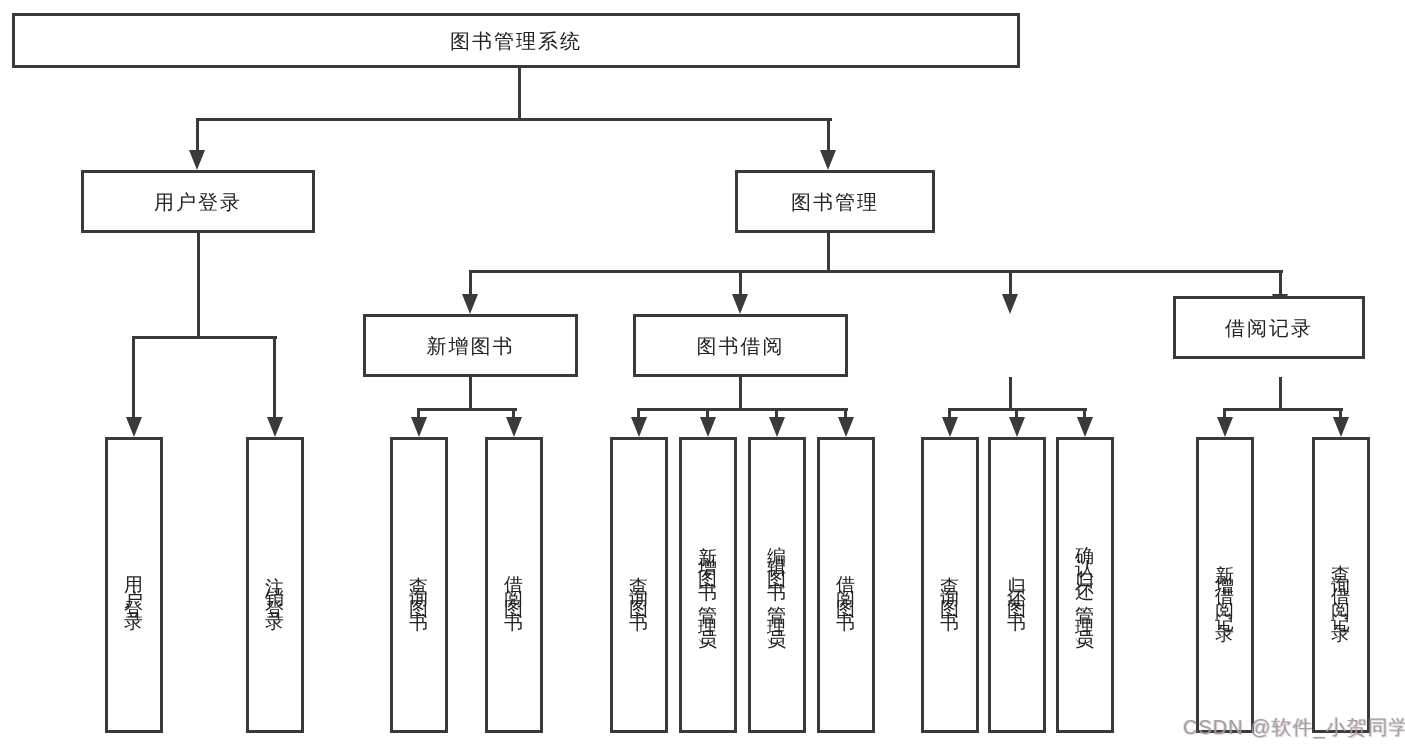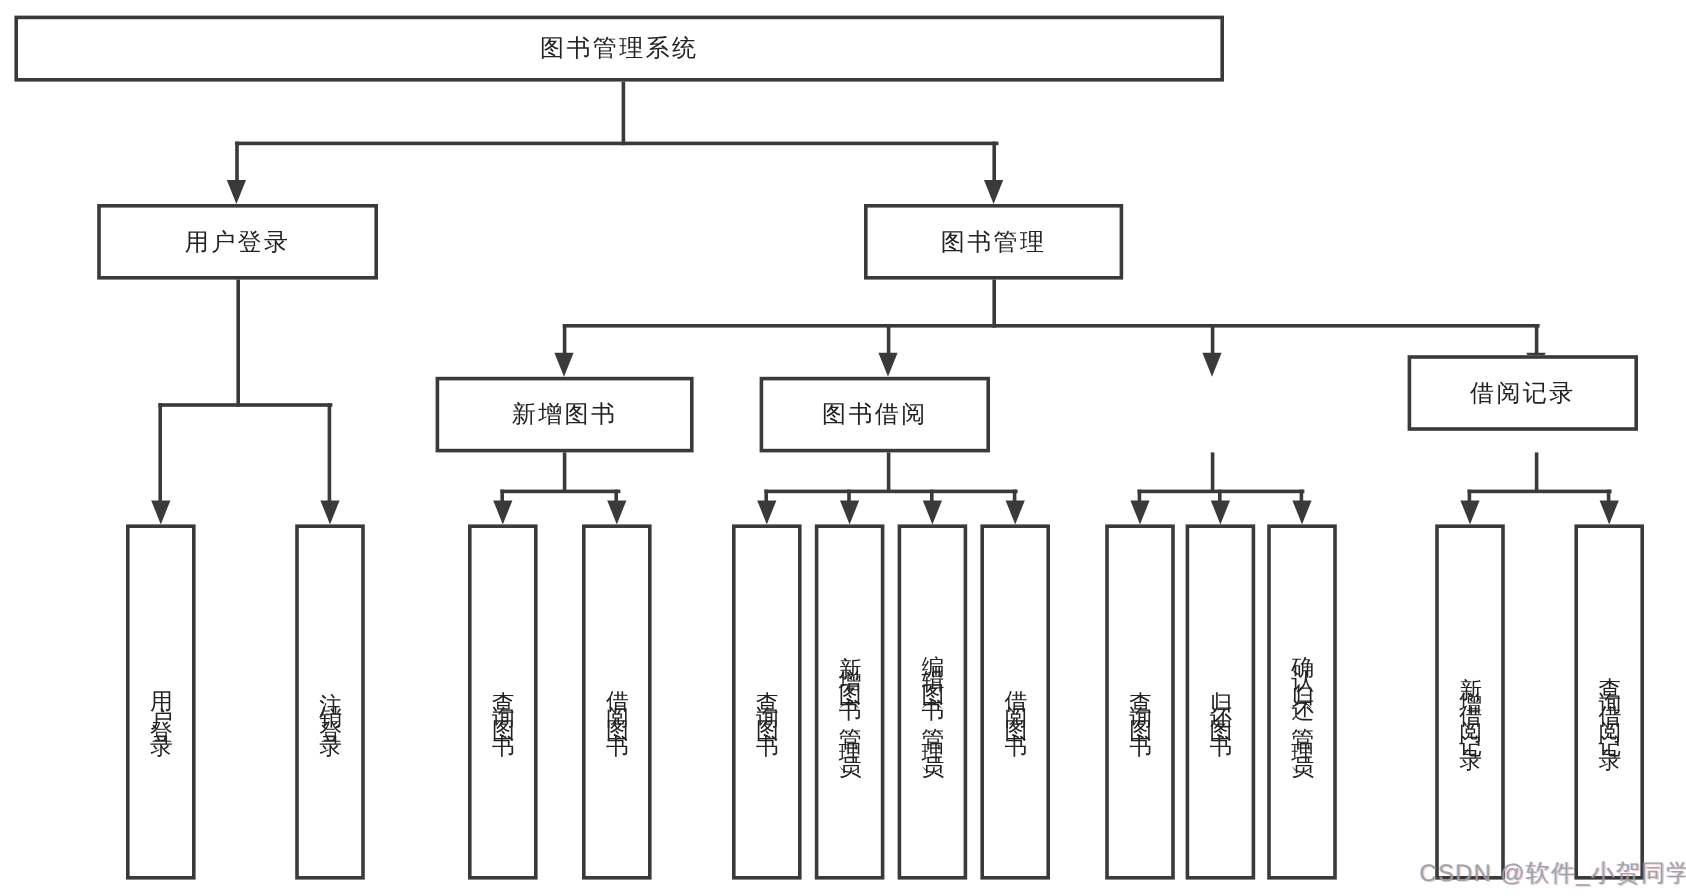--- a/index.html
+++ b/index.html
@@ -62,42 +62,42 @@
   <div class="box hbox" style="left:12px;top:13px;width:1008px;height:55px">图书管理系统</div>
 
   <div class="line" style="left:518px;top:68px;width:3px;height:53px"></div>
   <div class="line" style="left:196px;top:118px;width:636px;height:3px"></div>
   <div class="line" style="left:196px;top:118px;width:3px;height:36px"></div>
   <div class="arrow" style="left:189px;top:150px"></div>
   <div class="line" style="left:827px;top:118px;width:3px;height:36px"></div>
   <div class="arrow" style="left:820px;top:150px"></div>
 
   <div class="box hbox" style="left:81px;top:170px;width:234px;height:63px">用户登录</div>
-  <div class="box hbox" style="left:720px;top:170px;width:216px;height:63px">图书管理</div>
+  <div class="box hbox" style="left:735px;top:170px;width:200px;height:63px">图书管理</div>
 
   <div class="line" style="left:197px;top:233px;width:3px;height:106px"></div>
   <div class="line" style="left:132px;top:336px;width:145px;height:3px"></div>
   <div class="line" style="left:132px;top:336px;width:3px;height:84px"></div>
   <div class="arrow" style="left:126px;top:417px"></div>
   <div class="line" style="left:273px;top:336px;width:3px;height:84px"></div>
   <div class="arrow" style="left:267px;top:417px"></div>
 
   <div class="line" style="left:827px;top:233px;width:3px;height:40px"></div>
   <div class="line" style="left:469px;top:270px;width:814px;height:3px"></div>
   <div class="line" style="left:469px;top:270px;width:3px;height:26px"></div>
   <div class="arrow" style="left:462px;top:294px"></div>
   <div class="line" style="left:739px;top:270px;width:3px;height:26px"></div>
   <div class="arrow" style="left:732px;top:294px"></div>
   <div class="line" style="left:1009px;top:270px;width:3px;height:26px"></div>
   <div class="arrow" style="left:1002px;top:294px"></div>
   <div class="line" style="left:1279px;top:270px;width:3px;height:26px"></div>
   <div class="arrow" style="left:1272px;top:294px"></div>
 
   <div class="box hbox" style="left:363px;top:314px;width:215px;height:63px">新增图书</div>
-  <div class="box hbox" style="left:633px;top:314px;width:192px;height:63px">图书借阅</div>
+  <div class="box hbox" style="left:633px;top:314px;width:215px;height:63px">图书借阅</div>
   <div class="box hbox" style="left:1173px;top:296px;width:192px;height:63px">借阅记录</div>
 
   <div class="line" style="left:469px;top:377px;width:3px;height:33px"></div>
   <div class="line" style="left:417px;top:408px;width:100px;height:3px"></div>
   <div class="line" style="left:417px;top:408px;width:3px;height:12px"></div>
   <div class="arrow" style="left:411px;top:417px"></div>
   <div class="line" style="left:512px;top:408px;width:3px;height:12px"></div>
   <div class="arrow" style="left:506px;top:417px"></div>
 
   <div class="line" style="left:739px;top:377px;width:3px;height:33px"></div>

